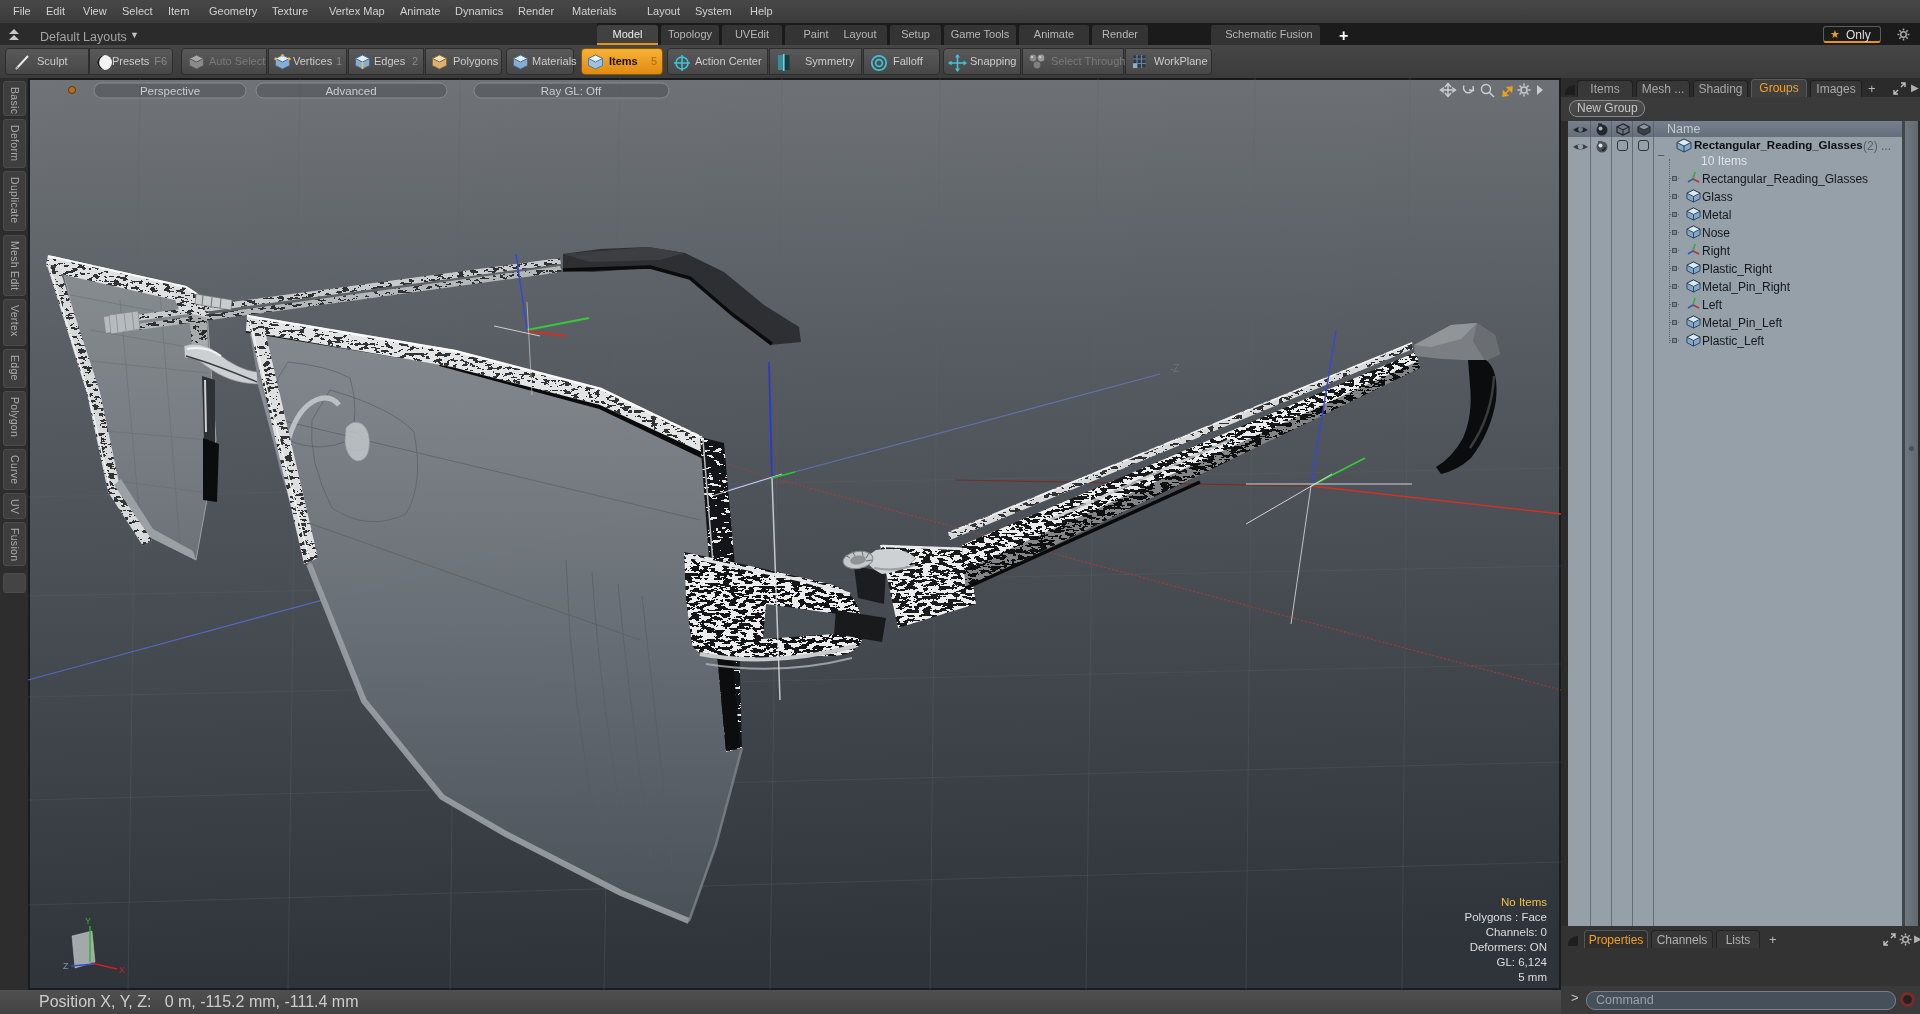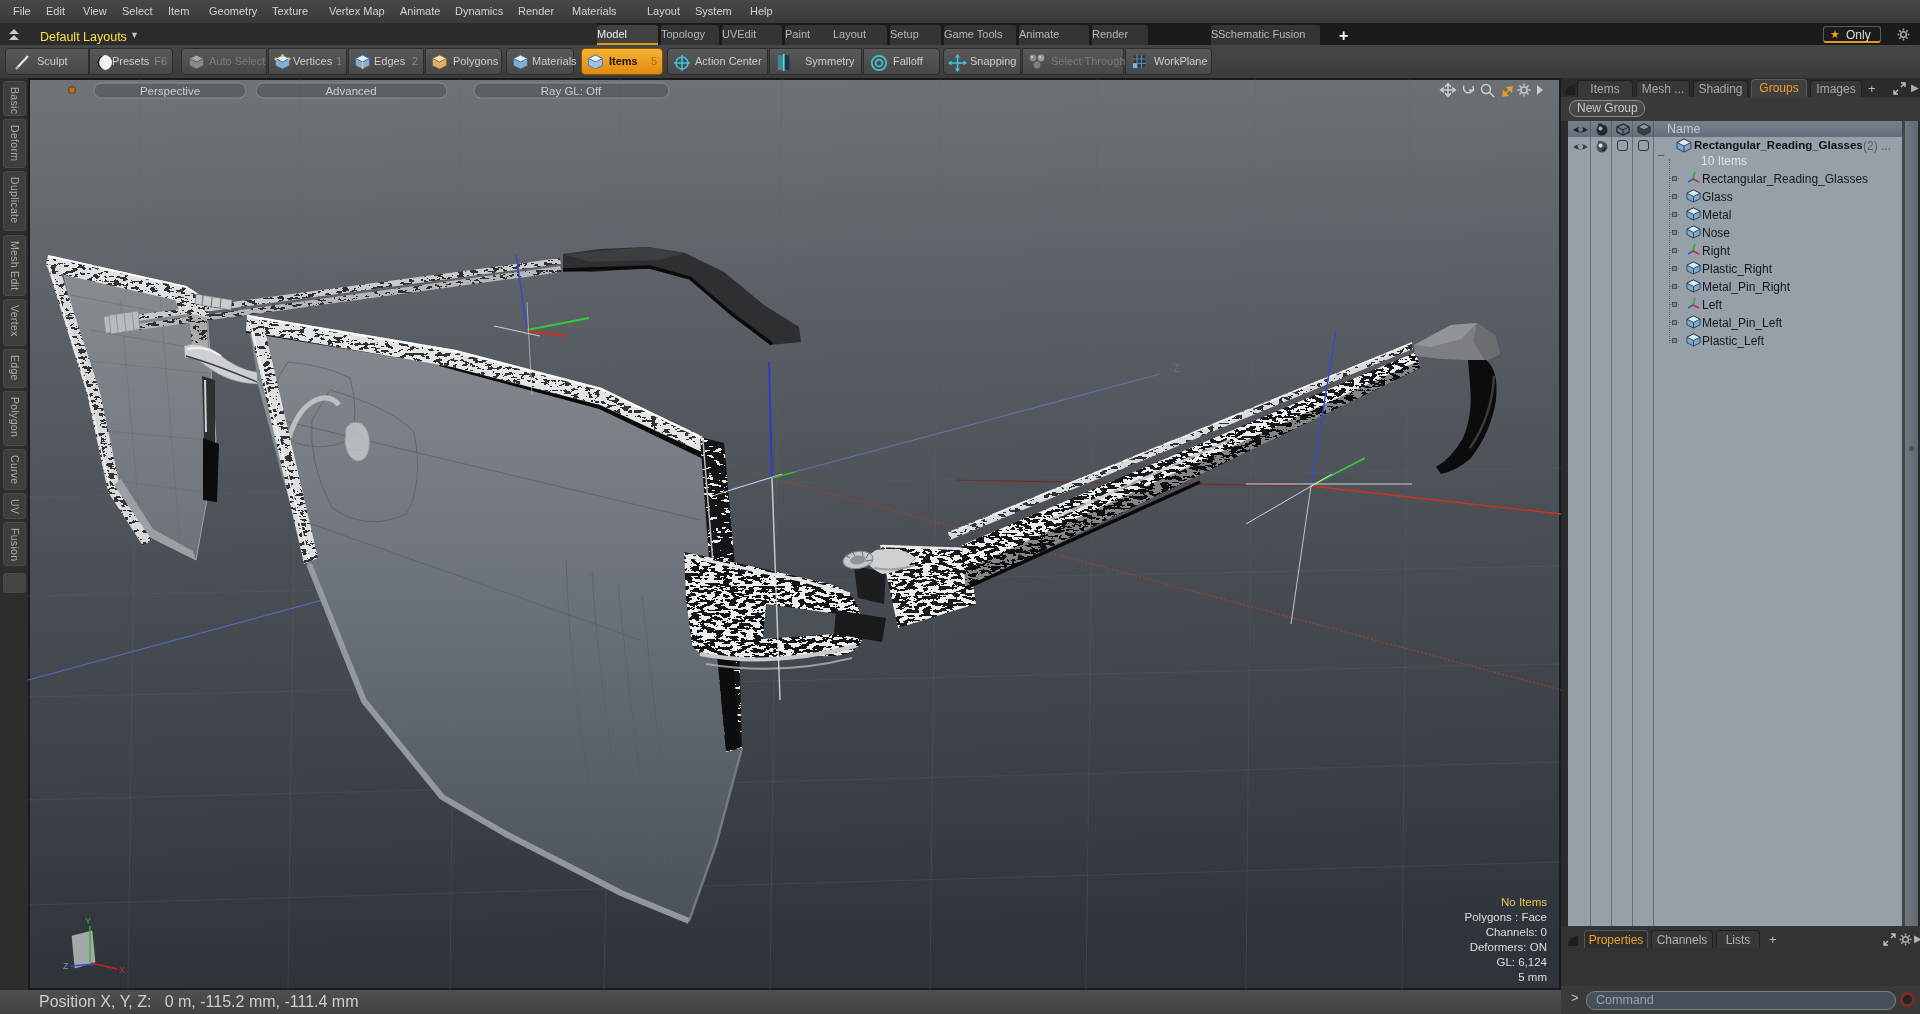--- a/index.html
+++ b/index.html
@@ -5,21 +5,21 @@
 * { margin:0; padding:0; box-sizing:border-box; }
 html,body { width:1920px; height:1014px; overflow:hidden; background:#3e3e3e;
   font-family:"Liberation Sans", sans-serif; }
 .abs { position:absolute; }
 #menubar { position:absolute; left:0; top:0; width:1920px; height:23px;
   background:linear-gradient(#484848,#3a3a3a); color:#d2d2d2; font-size:11px; }
 #menubar span { position:absolute; top:5px; }
 #layoutbar { position:absolute; left:0; top:23px; width:1920px; height:22px; background:#1b1b1b; }
 #layoutbar .lsec { position:absolute; left:0; top:0; width:597px; height:22px; background:#2b2b2b; }
 .ltab { position:absolute; top:2px; height:20px; background:#343434; color:#b6b6b6;
-  font-size:11px; text-align:left; line-height:19px; border-radius:3px 3px 0 0; }
+  font-size:11px; text-align:center; line-height:19px; border-radius:3px 3px 0 0; }
 .ltab.act { background:#414141; color:#ececec; border-bottom:2px solid #e89419; }
 #toolbar { position:absolute; left:0; top:45px; width:1920px; height:33px;
   background:linear-gradient(#464646,#3b3b3b); }
 .tbtn { position:absolute; top:3px; height:27px; background:linear-gradient(#595959,#474747);
   border:1px solid #2d2d2d; color:#cccccc; font-size:11px; line-height:25px; white-space:nowrap; }
 .tbtn.dis { color:#7a7a7a; }
 .tbtn .num { position:absolute; right:5px; top:0; color:#888; }
 .tico { position:absolute; top:5px; }
 #leftstrip { position:absolute; left:0; top:78px; width:28px; height:912px; background:#2d2d2d; }
 .vtab { position:absolute; left:3px; width:23px; background:#3e3e3e; border:1px solid #4b4b4b;
@@ -59,21 +59,21 @@
   <span style="left:647px">Layout</span>
     <span style="left:695px">System</span>
   <span style="left:750px">Help</span>
 </div>
 <div id="layoutbar">
   <div class="lsec"></div>
   <svg class="abs" style="left:6px;top:4px" width="18" height="15" viewBox="0 0 18 15">
     <path d="M3 7 L8 2 L13 7 Z" fill="#c8c8c8"></path>
       <path d="M3 13 L8 8 L13 13 Z" fill="#c8c8c8"></path>
   </svg>
-  <span class="abs" style="left:40px;top:7px;color:#fde047;font-size:12.5px">Default Layouts</span>
+  <span class="abs" style="left:40px;top:7px;color:#a3a3a3;font-size:12.5px">Default Layouts</span>
   <span class="abs" style="left:130px;top:7px;color:#c0c0c0;font-size:9px">▼</span>
   <div class="ltab act" style="left:597px;width:61px">Model</div>
   <div class="ltab" style="left:661px;width:58px">Topology</div>
   <div class="ltab" style="left:722px;width:60px">UVEdit</div>
   <div class="ltab" style="left:785px;width:62px">Paint</div>
   <div class="ltab" style="left:833px;width:54px">Layout</div>
   <div class="ltab" style="left:890px;width:51px">Setup</div>
   <div class="ltab" style="left:944px;width:72px">Game Tools</div>
   <div class="ltab" style="left:1019px;width:70px">Animate</div>
   <div class="ltab" style="left:1092px;width:56px">Render</div>

